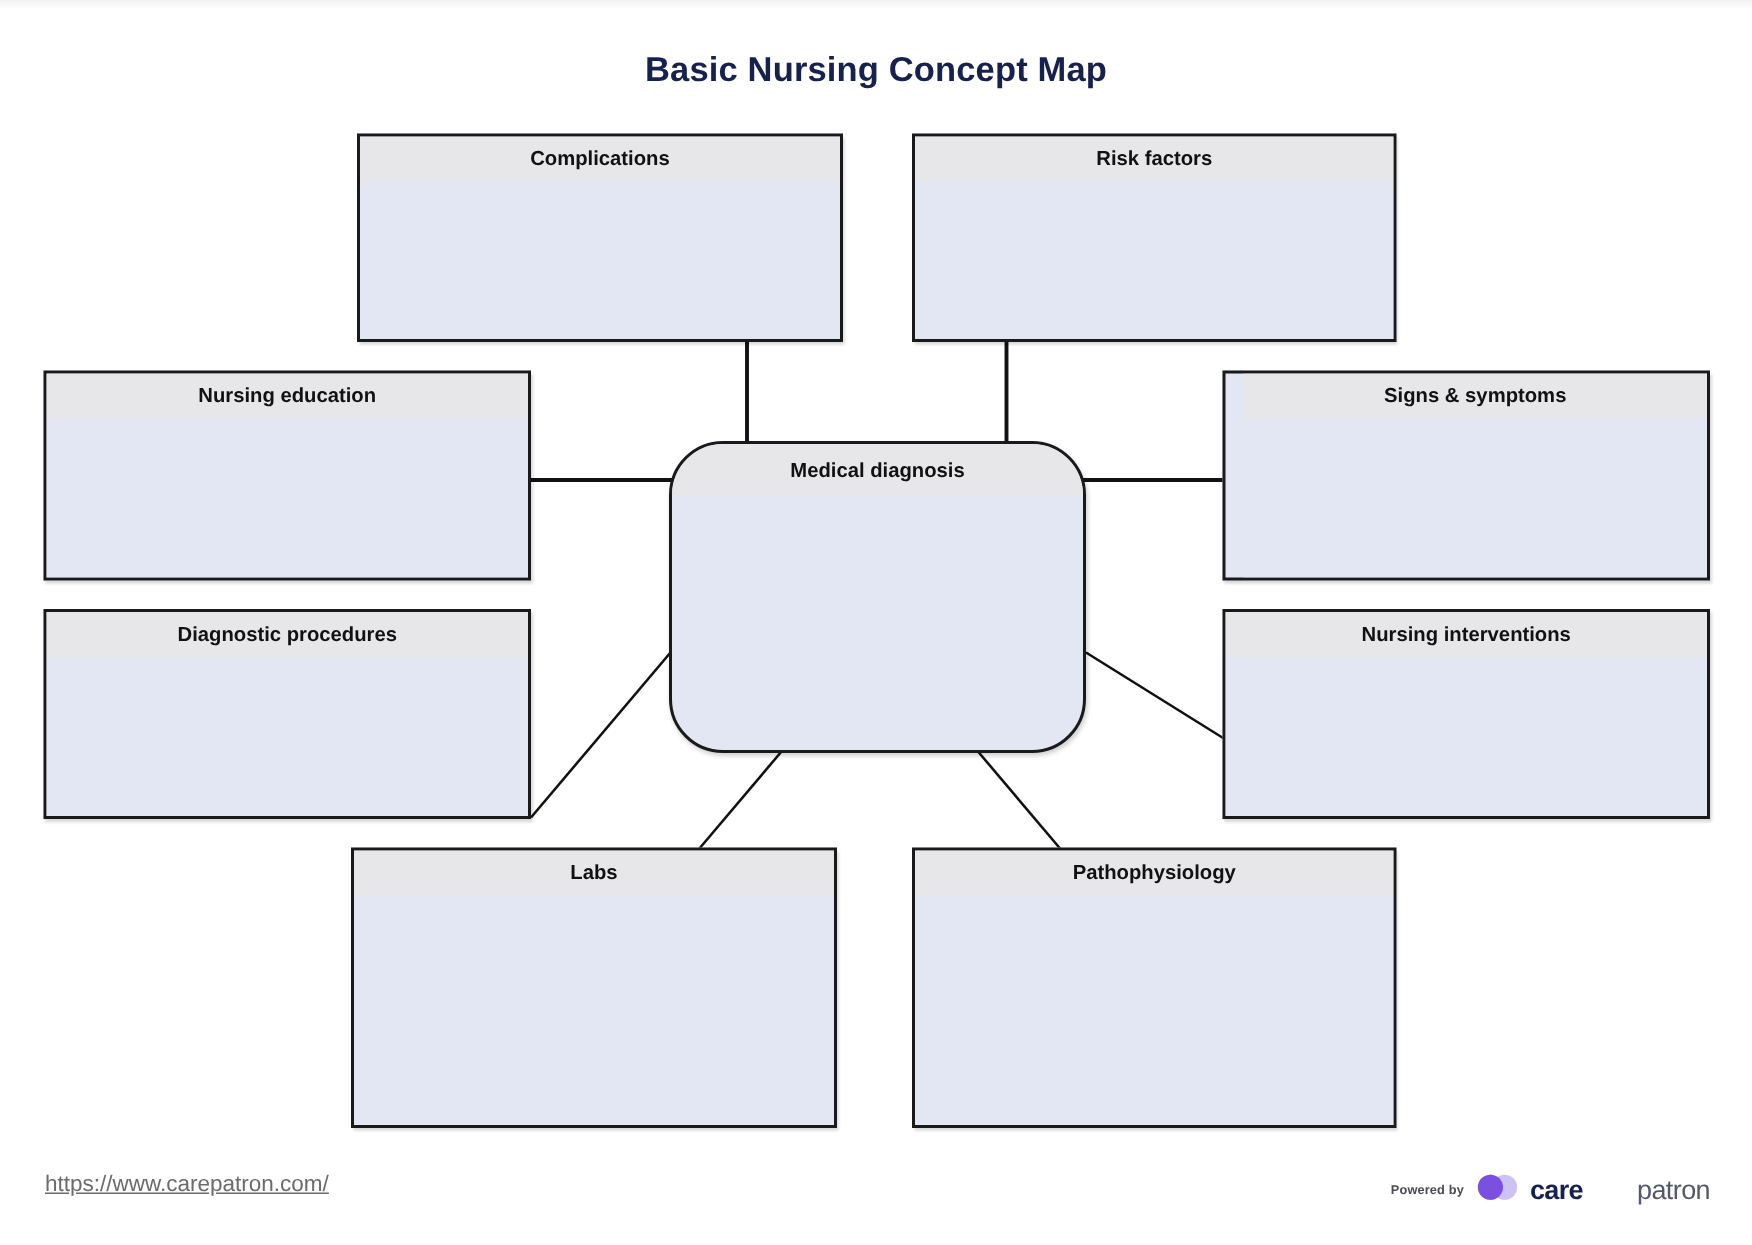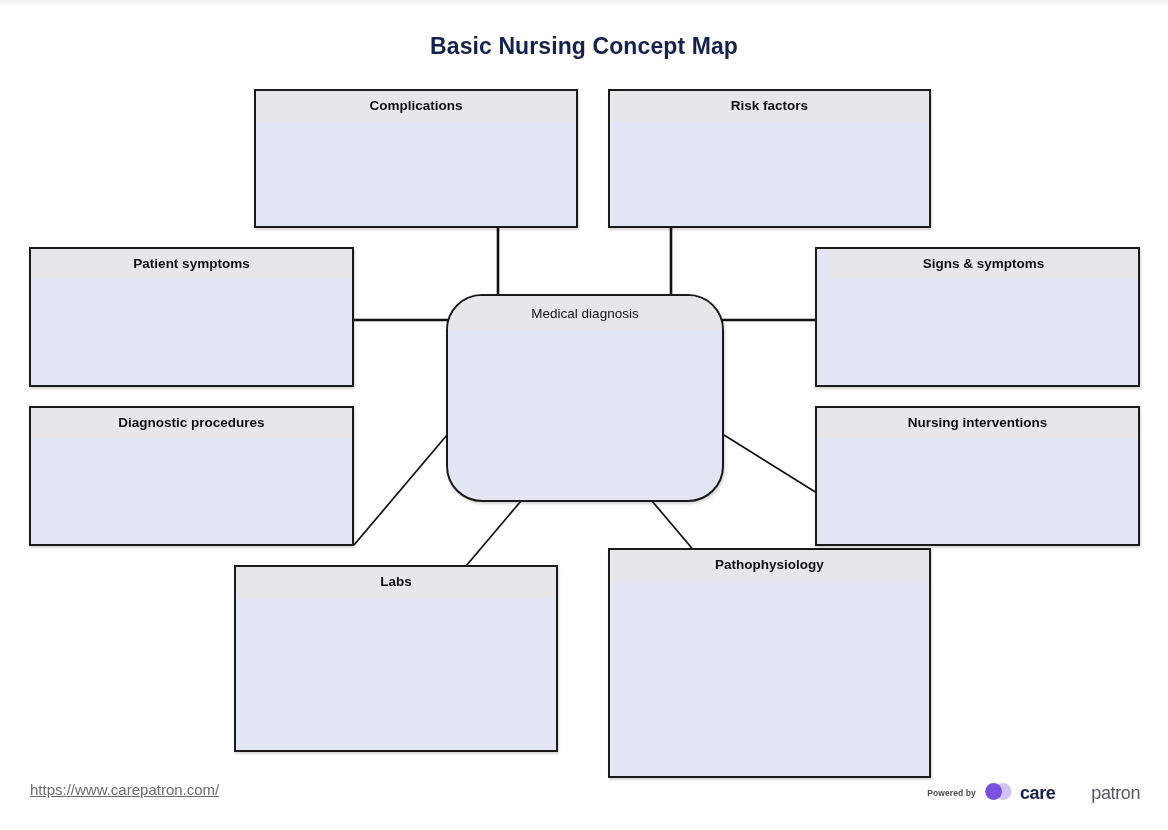--- a/index.html
+++ b/index.html
@@ -83,21 +83,21 @@
   }
   #node-center .node-header {
     height: 34px;
     background: #e7e7ea;
     display: flex;
     align-items: center;
     justify-content: center;
   }
   #node-center .node-title {
     font-size: 13.5px;
-    font-weight: normal;
+    font-weight: bold;
     color: #111111;
   }
   #footer-url {
     position: absolute;
     left: 30px;
     top: 781px;
     font-size: 15px;
     color: #6b6b6b;
     text-decoration: underline;
     cursor: pointer;
@@ -150,37 +150,37 @@
     <line x1="498" y1="228" x2="498" y2="296" stroke="#111111" stroke-width="2.6"></line>
     <line x1="671" y1="228" x2="671" y2="296" stroke="#111111" stroke-width="2.6"></line>
     <line x1="352" y1="320" x2="450" y2="320" stroke="#111111" stroke-width="2.6"></line>
     <line x1="720" y1="320" x2="818" y2="320" stroke="#111111" stroke-width="2.6"></line>
     <line x1="354" y1="545" x2="447" y2="435" stroke="#111111" stroke-width="1.7"></line>
     <line x1="724" y1="435" x2="817" y2="493" stroke="#111111" stroke-width="1.7"></line>
     <line x1="521" y1="501" x2="466" y2="566" stroke="#111111" stroke-width="1.7"></line>
     <line x1="652" y1="501" x2="707" y2="566" stroke="#111111" stroke-width="1.7"></line>
   </svg>
 
-  <div class="node" id="node-complications" style="left:238px; top:89px; width:324px; height:139px;margin-left:16px;">
+  <div class="node" id="node-complications" style="left:238px; top:89px; width:324px; height:139px;">
     <div class="node-header">
       <span class="node-title">Complications</span>
     </div>
     <div class="node-body" style="height:105px;"></div>
   </div>
 
   <div class="node" id="node-risk-factors" style="left:608px; top:89px; width:323px; height:139px;">
     <div class="node-header">
       <span class="node-title">Risk factors</span>
     </div>
     <div class="node-body" style="height:105px;"></div>
   </div>
 
   <div class="node" id="node-patient-education" style="left:29px; top:247px; width:325px; height:140px;">
     <div class="node-header">
-      <span class="node-title">Patient symptoms</span>
+      <span class="node-title">Nursing education</span>
     </div>
     <div class="node-body" style="height:106px;"></div>
   </div>
 
   <div class="node" id="node-signs-symptoms" style="left:815px; top:247px; width:325px; height:140px;padding-left:12px;">
     <div class="node-header">
       <span class="node-title">Signs &amp; symptoms</span>
     </div>
     <div class="node-body" style="height:106px;"></div>
   </div>
@@ -199,21 +199,21 @@
     <div class="node-body" style="height:106px;"></div>
   </div>
 
   <div class="node" id="node-labs" style="left:234px; top:565px; width:324px; height:187px;">
     <div class="node-header">
       <span class="node-title">Labs</span>
     </div>
     <div class="node-body" style="height:153px;"></div>
   </div>
 
-  <div class="node" id="node-pathophysiology" style="left:608px; top:548px; width:323px; height:230px;">
+  <div class="node" id="node-pathophysiology" style="left:608px; top:565px; width:323px; height:187px;">
     <div class="node-header">
       <span class="node-title">Pathophysiology</span>
     </div>
     <div class="node-body" style="height:153px;"></div>
   </div>
 
   <div id="node-center" style="left:446px; top:294px; width:278px; height:208px;">
     <div class="node-header">
       <span class="node-title">Medical diagnosis</span>
     </div>

